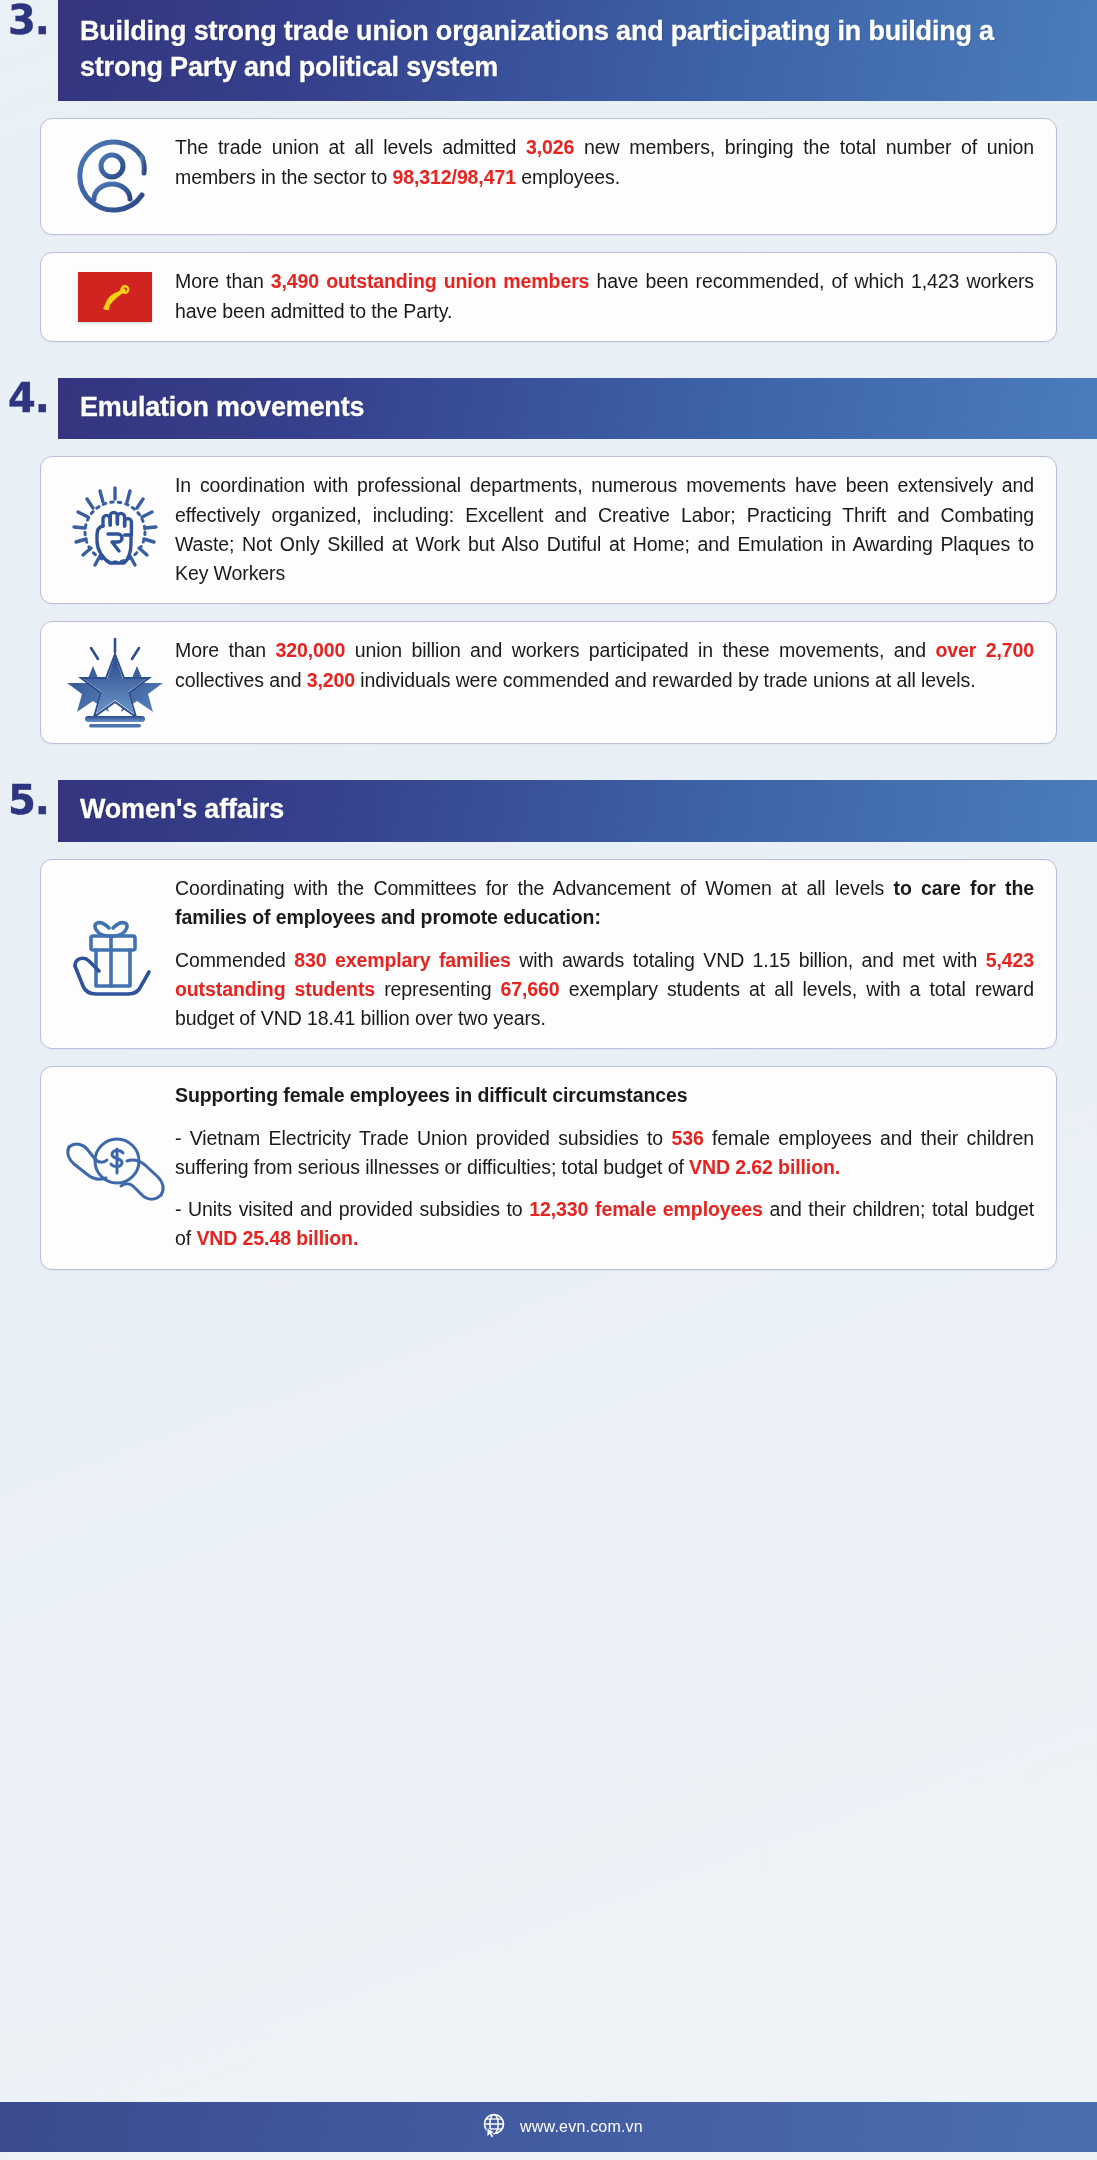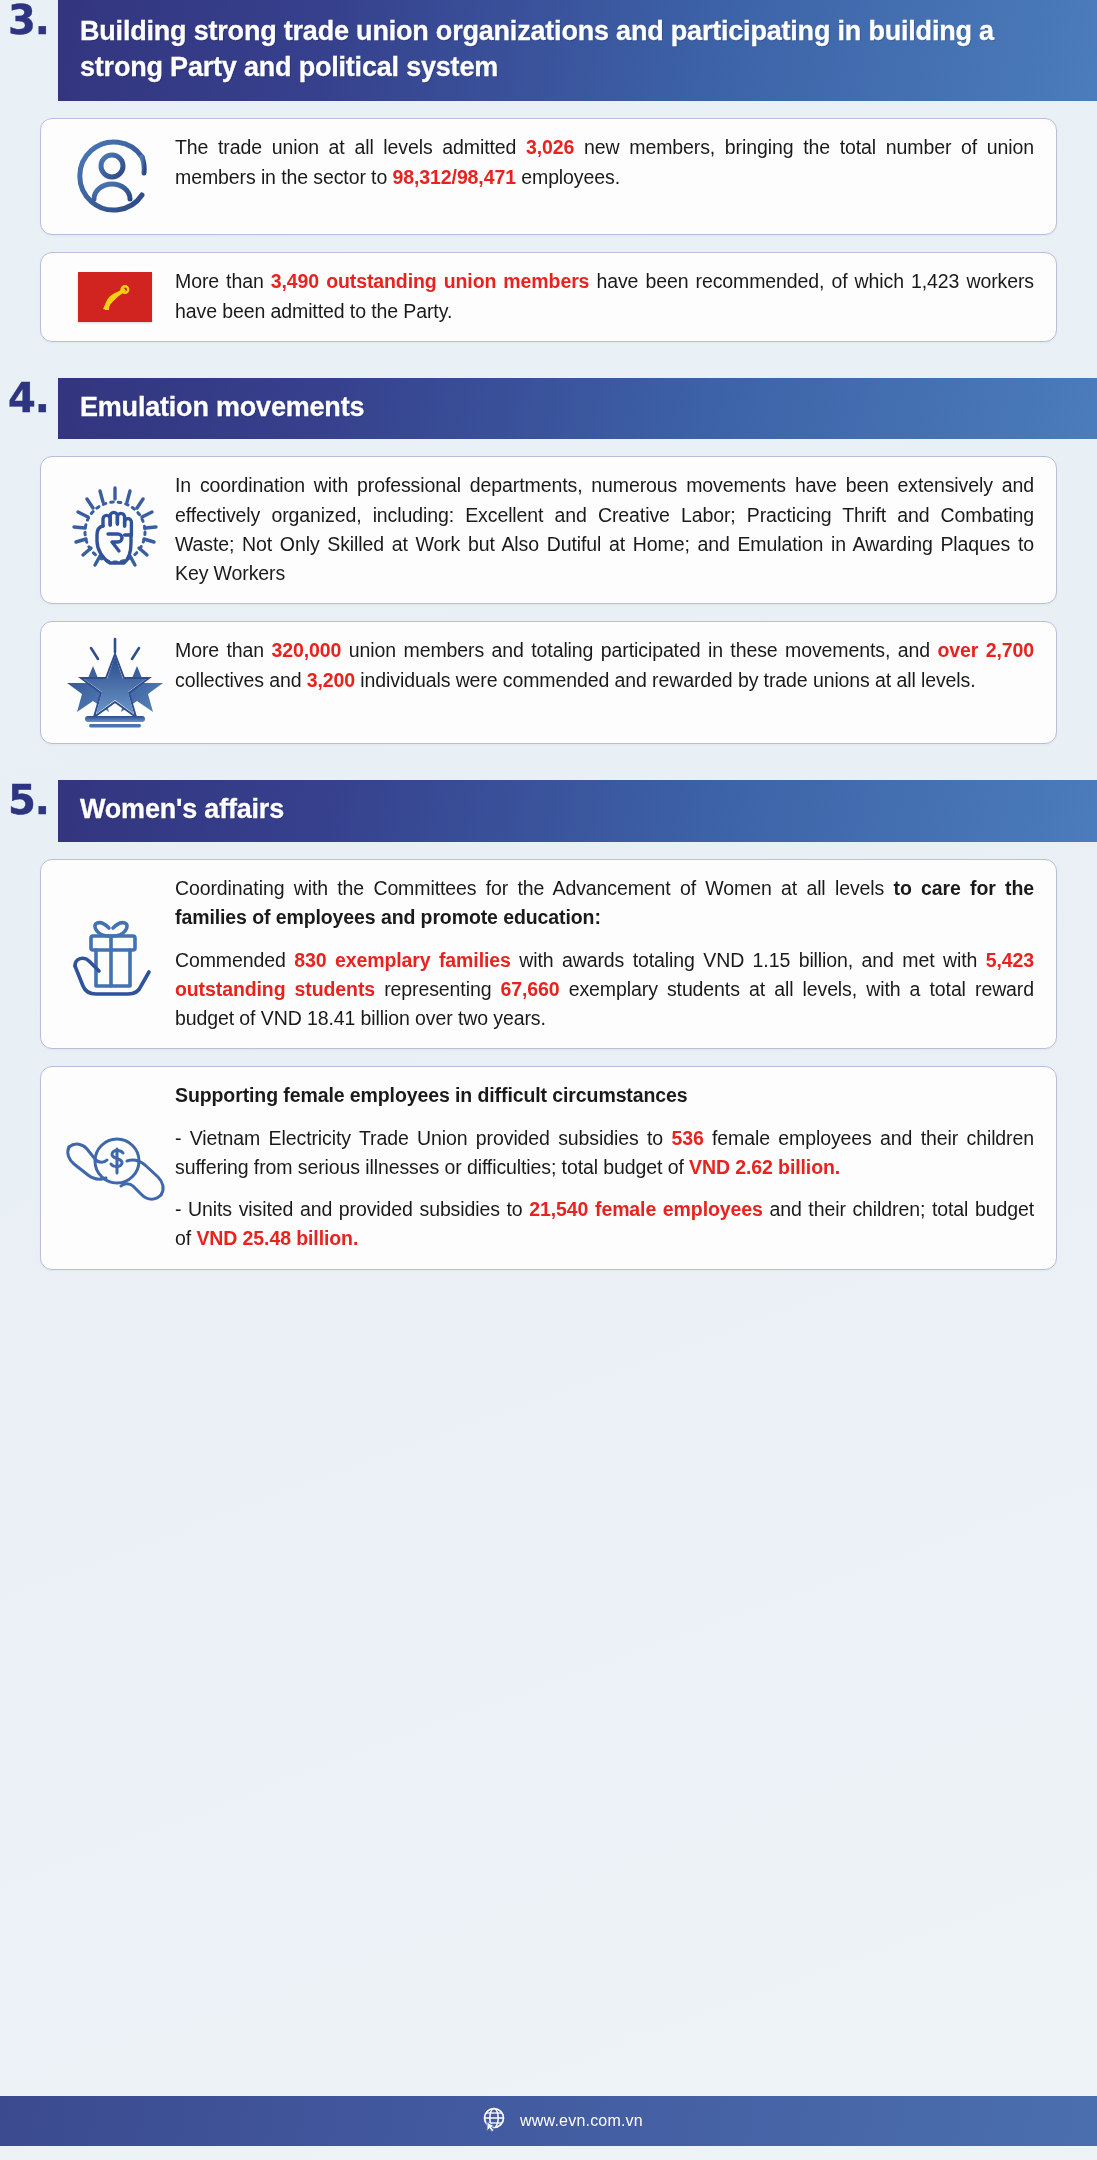--- a/index.html
+++ b/index.html
@@ -87,21 +87,21 @@
   .flag {
     width: 74px; height: 50px;
     background: #d12420;
     display: flex; align-items: center; justify-content: center;
     box-shadow: 0 1px 2px rgba(0,0,0,0.18);
   }
 
   
   .footer {
     position: absolute;
-    left: 0; right: 0; bottom: 14px;
+    left: 0; right: 0; bottom: 8px;
     height: 50px;
     background: linear-gradient(100deg, #3b4a8e 0%, #41579d 35%, #4a6fae 100%);
     display: flex;
     align-items: center;
     justify-content: center;
     gap: 13px;
     padding-left: 27px;
   }
   .footer-url {
     color: #ffffff;
@@ -232,21 +232,21 @@
         </g>
         <polygon points="30,30 37,47 56,47 41,58 46,76 30,65 14,76 19,58 4,47 23,47" fill="url(#gs1)"></polygon>
         <polygon points="74,30 81,47 100,47 85,58 90,76 74,65 58,76 63,58 48,47 67,47" fill="url(#gs1)"></polygon>
         <polygon points="52,18 61,42 86,42 66,57 73,81 52,66 31,81 38,57 18,42 43,42" fill="#ffffff" stroke="#2f4e8e" stroke-width="2"></polygon>
         <polygon points="52,20 60,43 83,43 65,56 71,78 52,64 33,78 39,56 21,43 44,43" fill="url(#gs2)"></polygon>
         <rect x="22" y="80" width="60" height="6" rx="3" fill="url(#gs2)"></rect>
         <rect x="26" y="88" width="52" height="3.5" rx="1.7" fill="#4a74b0"></rect>
       </svg>
     </div>
     <div class="card-text">
-      <p><span>More than </span><span class="red">320,000</span><span> union members and totaling participated in these movements, and </span><span class="red">over 2,700</span><span> collectives and </span><span class="red">3,200</span><span> individuals were commended and rewarded by trade unions at all levels.</span></p>
+      <p><span>More than </span><span class="red">320,000</span><span> union billion and workers participated in these movements, and </span><span class="red">over 2,700</span><span> collectives and </span><span class="red">3,200</span><span> individuals were commended and rewarded by trade unions at all levels.</span></p>
     </div>
   </div>
 
 
 </div>
 
 <div class="spacer-lg"></div>
 
 <div class="section-head">
   <div class="sec-num">5.</div>
@@ -287,21 +287,21 @@
           <path d="M8 26 c6 -5 14 -3 18 2 l8 10 c3 4 9 4 12 1"></path>
           <path d="M8 26 c-3 6 0 13 5 17 l14 11 c5 4 12 5 18 3"></path>
           <path d="M100 74 c-6 6 -14 5 -19 0 l-9 -9 c-3 -3 -9 -3 -12 0"></path>
           <path d="M100 74 c4 -6 2 -13 -3 -18 l-13 -12 c-5 -4 -12 -6 -18 -4"></path>
         </g>
       </svg>
     </div>
     <div class="card-text">
       <p><span class="bold">Supporting female employees in difficult circumstances</span></p>
       <p><span>- Vietnam Electricity Trade Union provided subsidies to </span><span class="red">536</span><span> female employees and their children suffering from serious illnesses or difficulties; total budget of </span><span class="red">VND 2.62 billion.</span></p>
-      <p><span>- Units visited and provided subsidies to </span><span class="red">21,540 female employees</span><span> and their children; total budget of </span><span class="red">VND 25.48 billion.</span></p>
+      <p><span>- Units visited and provided subsidies to </span><span class="red">12,330 female employees</span><span> and their children; total budget of </span><span class="red">VND 25.48 billion.</span></p>
     </div>
   </div>
 
 </div>
 
 <div class="footer">
   <span>
     <svg width="26" height="26" viewBox="0 0 26 26">
       <circle cx="13" cy="12" r="9.5" fill="none" stroke="#ffffff" stroke-width="1.7"></circle>
       <ellipse cx="13" cy="12" rx="4.2" ry="9.5" fill="none" stroke="#ffffff" stroke-width="1.5"></ellipse>

